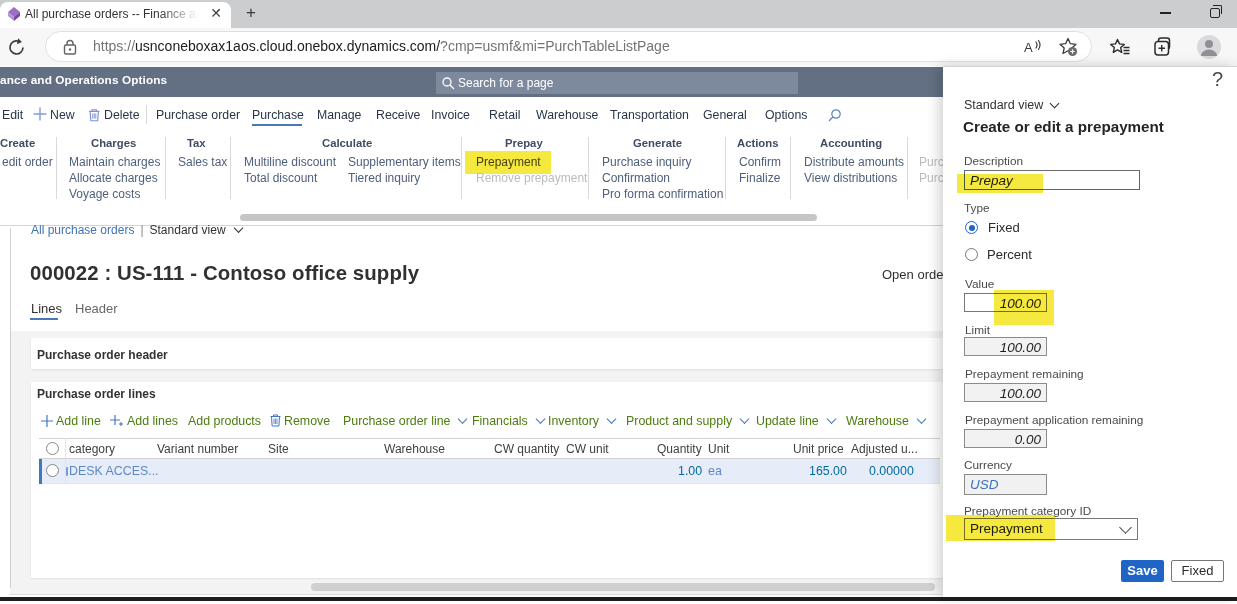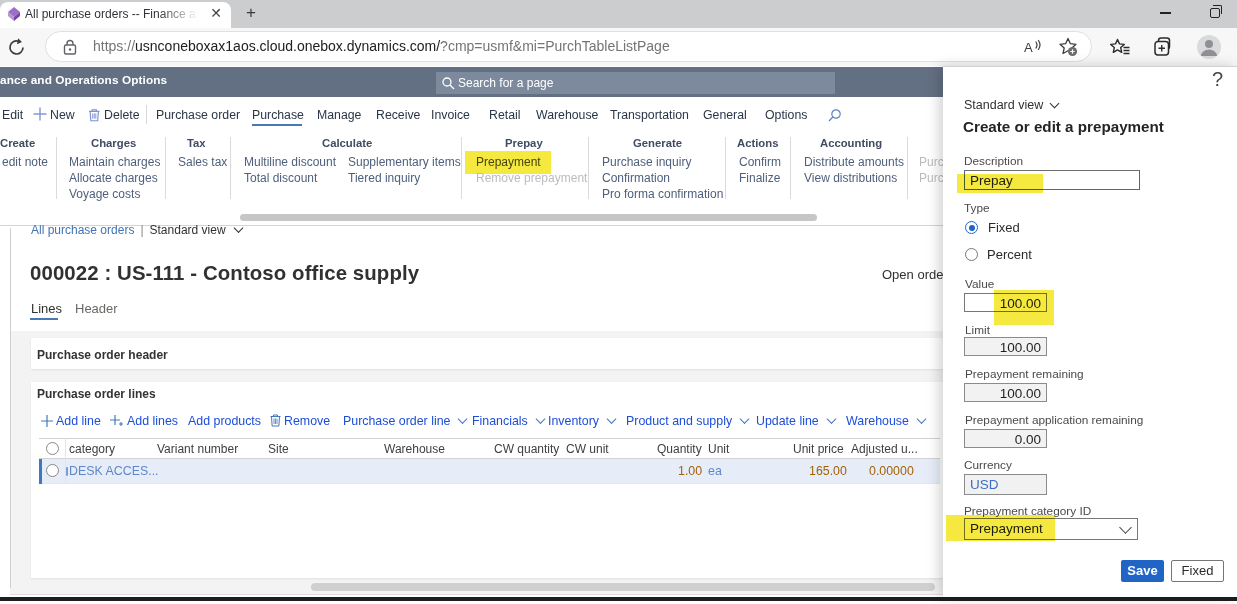--- a/index.html
+++ b/index.html
@@ -19,21 +19,21 @@
   #win-restore2 { left:1213px; top:5px; width:9px; height:9px; border-top:1.4px solid #222; border-right:1.4px solid #222; border-radius:0 2px 0 0;}
 
   #toolbar { left:0; top:28px; width:1237px; height:38px; background:#f7f7f8; }
   #pill { left:45px; top:31px; width:1047px; height:31px; background:#fff; border:1px solid #e0e0e2; border-radius:16px; }
   #url { left:93px; top:38px; font-size:14px; color:#202124; white-space:nowrap; }
   #url .gray { color:#747478; }
 
   
   #d365bar { left:0; top:67px; width:1237px; height:31px; background:#637083; }
   #d365title { left:0px; top:73px; font-size:11.8px; font-weight:bold; color:#fff; letter-spacing:0.1px; }
-  #d365search { left:436px; top:71.5px; width:399px; height:22px; background:#7d8a9e; }
+  #d365search { left:436px; top:71.5px; width:362px; height:22px; background:#7d8a9e; }
   #d365search span { position:absolute; left:22px; top:4px; font-size:12px; color:#fff; }
 
   
   #appbar { left:0; top:97px; width:1237px; height:133px; background:#fff; }
   .abtn { position:absolute; top:108px; font-size:12.3px; color:#2a3647; white-space:nowrap; }
   #ab-underline { left:252px; top:124px; width:50px; height:2.4px; background:#4878b8; }
   .ab-sep { position:absolute; top:105px; width:1px; height:19px; background:#d9d9d9; }
 
   
   .ghead { position:absolute; top:137px; font-size:11.3px; font-weight:bold; color:#3f4c63; white-space:nowrap; }
@@ -58,45 +58,45 @@
   #tab-header { left:75px; top:301px; font-size:13px; color:#6a6865; }
   #lines-underline { left:30px; top:318px; width:28px; height:2.4px; background:#4878b8; }
 
   #graybg { left:10px; top:331px; width:1227px; height:263px; background:#f3f3f3; }
   .fasttab { position:absolute; background:#fff; left:31px; width:912px; }
   #ft1 { top:338px; height:31px; box-shadow:0 0.5px 2px rgba(0,0,0,0.08); }
   #ft2 { top:382px; height:196px; box-shadow:0 0.5px 2px rgba(0,0,0,0.08); }
   .ftlabel { position:absolute; left:37px; font-size:12px; font-weight:bold; color:#333; }
 
   
-  .tbtn { position:absolute; top:414px; font-size:12.4px; color:#1d4ed8; white-space:nowrap; }
+  .tbtn { position:absolute; top:414px; font-size:12.4px; color:#4d7c0f; white-space:nowrap; }
   .chev { display:inline-block; transform:translateY(-2.5px) rotate(45deg); width:7px; height:7px; border-right:1.2px solid #4477bd; border-bottom:1.2px solid #4477bd; margin-left:9px; }
 
   
   #grid { left:39px; top:438px; width:901px; height:46px; }
   #gridhead { position:absolute; left:0; top:0; width:901px; height:21px; border-top:1px solid #d2d2d2; border-bottom:1px solid #d2d2d2; background:#fff; }
   #gridrow { position:absolute; left:0; top:21px; width:901px; height:25px; background:#e7edf8; border-bottom:1px solid #e3e6ea; }
   #rowbar { position:absolute; left:0; top:21px; width:2.5px; height:25px; background:#3e78c2; }
   .gcircle { position:absolute; width:13px; height:13px; border:1px solid #8a8886; border-radius:50%; background:#fff; }
   .ghtext { position:absolute; top:4.5px; font-size:12px; color:#404040; white-space:nowrap; }
-  .grtext { position:absolute; top:26.5px; font-size:12.4px; color:#a16207; white-space:nowrap; }
+  .grtext { position:absolute; top:26.5px; font-size:12.4px; color:#0369a1; white-space:nowrap; }
   .blue { color:#5e87c6; }
   #colsep { position:absolute; left:26px; top:0; width:1px; height:46px; background:#e4e4e4; }
 
   #grid-scroll { left:311px; top:583px; width:624px; height:8px; background:#d0d0d0; border-radius:4px; }
   #page-bottom-border { left:10px; top:594px; width:1227px; height:1px; background:#dcdcdc; }
   #blackbar { left:0; top:597px; width:1237px; height:4px; background:#1e1e1e; }
 
   
   #panel { left:943px; top:66px; width:294px; height:531px; border-top:1px solid #d2d2d4; background:#fff; box-shadow:-4px 0 12px rgba(0,0,0,0.18); }
   #help { left:1212px; top:68px; font-size:20px; color:#464646; font-weight:400; }
   #stdview { left:964px; top:98px; font-size:12.5px; color:#323130; }
   #ptitle { left:963px; top:118px; font-size:15.2px; font-weight:bold; color:#252423; }
   .plabel { position:absolute; font-size:11.8px; color:#4a4a4a; white-space:nowrap; }
-  .pinput { position:absolute; left:964px; font-size:13px; color:#1f1f1f; }
+  .pinput { position:absolute; left:964px; font-size:13px; color:#1f1f1f;font-style:italic; }
   .numin { width:83px; height:19px; border:1px solid #8b8b8b; background:#f2f2f2; text-align:right; padding:1px 5px 0 0; font-size:13.5px; }
   .chevg { display:inline-block; transform:rotate(45deg); width:7px; height:7px; border-right:1.5px solid #444; border-bottom:1.5px solid #444; }
 
   .ylw { position:absolute; background:#f5e83e; mix-blend-mode:multiply; }
   .radio { position:absolute; width:13px; height:13px; border-radius:50%; background:#fff; }
   .rlabel { position:absolute; font-size:13px; color:#2b2b2b; }
 
   #btn-save { left:1121px; top:560px; width:43px; height:22px; background:#2064c5; border-radius:2px; color:#fff; font-size:13px; font-weight:bold; text-align:center; line-height:22px; }
   #btn-cancel { left:1171px; top:560px; width:53px; height:22px; background:#fff; border:1px solid #767676; border-radius:2px; color:#2b2b2b; font-size:13px; text-align:center; line-height:20px; }
 </style>
@@ -204,21 +204,21 @@
 
 <div class="gsep" style="left:56px"></div>
 <div class="gsep" style="left:165px"></div>
 <div class="gsep" style="left:230px"></div>
 <div class="gsep" style="left:461px"></div>
 <div class="gsep" style="left:588px"></div>
 <div class="gsep" style="left:725px"></div>
 <div class="gsep" style="left:790px"></div>
 <div class="gsep" style="left:907px"></div>
 
-<div class="ritem" style="left:2px;top:155px">edit note</div>
+<div class="ritem" style="left:2px;top:155px">edit order</div>
 <div class="ritem" style="left:69px;top:155px">Maintain charges</div>
 <div class="ritem" style="left:69px;top:171px">Allocate charges</div>
 <div class="ritem" style="left:69px;top:187px">Voyage costs</div>
 <div class="ritem" style="left:178px;top:155px">Sales tax</div>
 <div class="ritem" style="left:244px;top:155px">Multiline discount</div>
 <div class="ritem" style="left:244px;top:171px">Total discount</div>
 <div class="ritem" style="left:348px;top:155px">Supplementary items</div>
 <div class="ritem" style="left:348px;top:171px">Tiered inquiry</div>
 <div class="ritem" style="left:476px;top:155px;color:#4a4a38">Prepayment</div>
 <div class="abs" id="hl-prepayment"></div>

